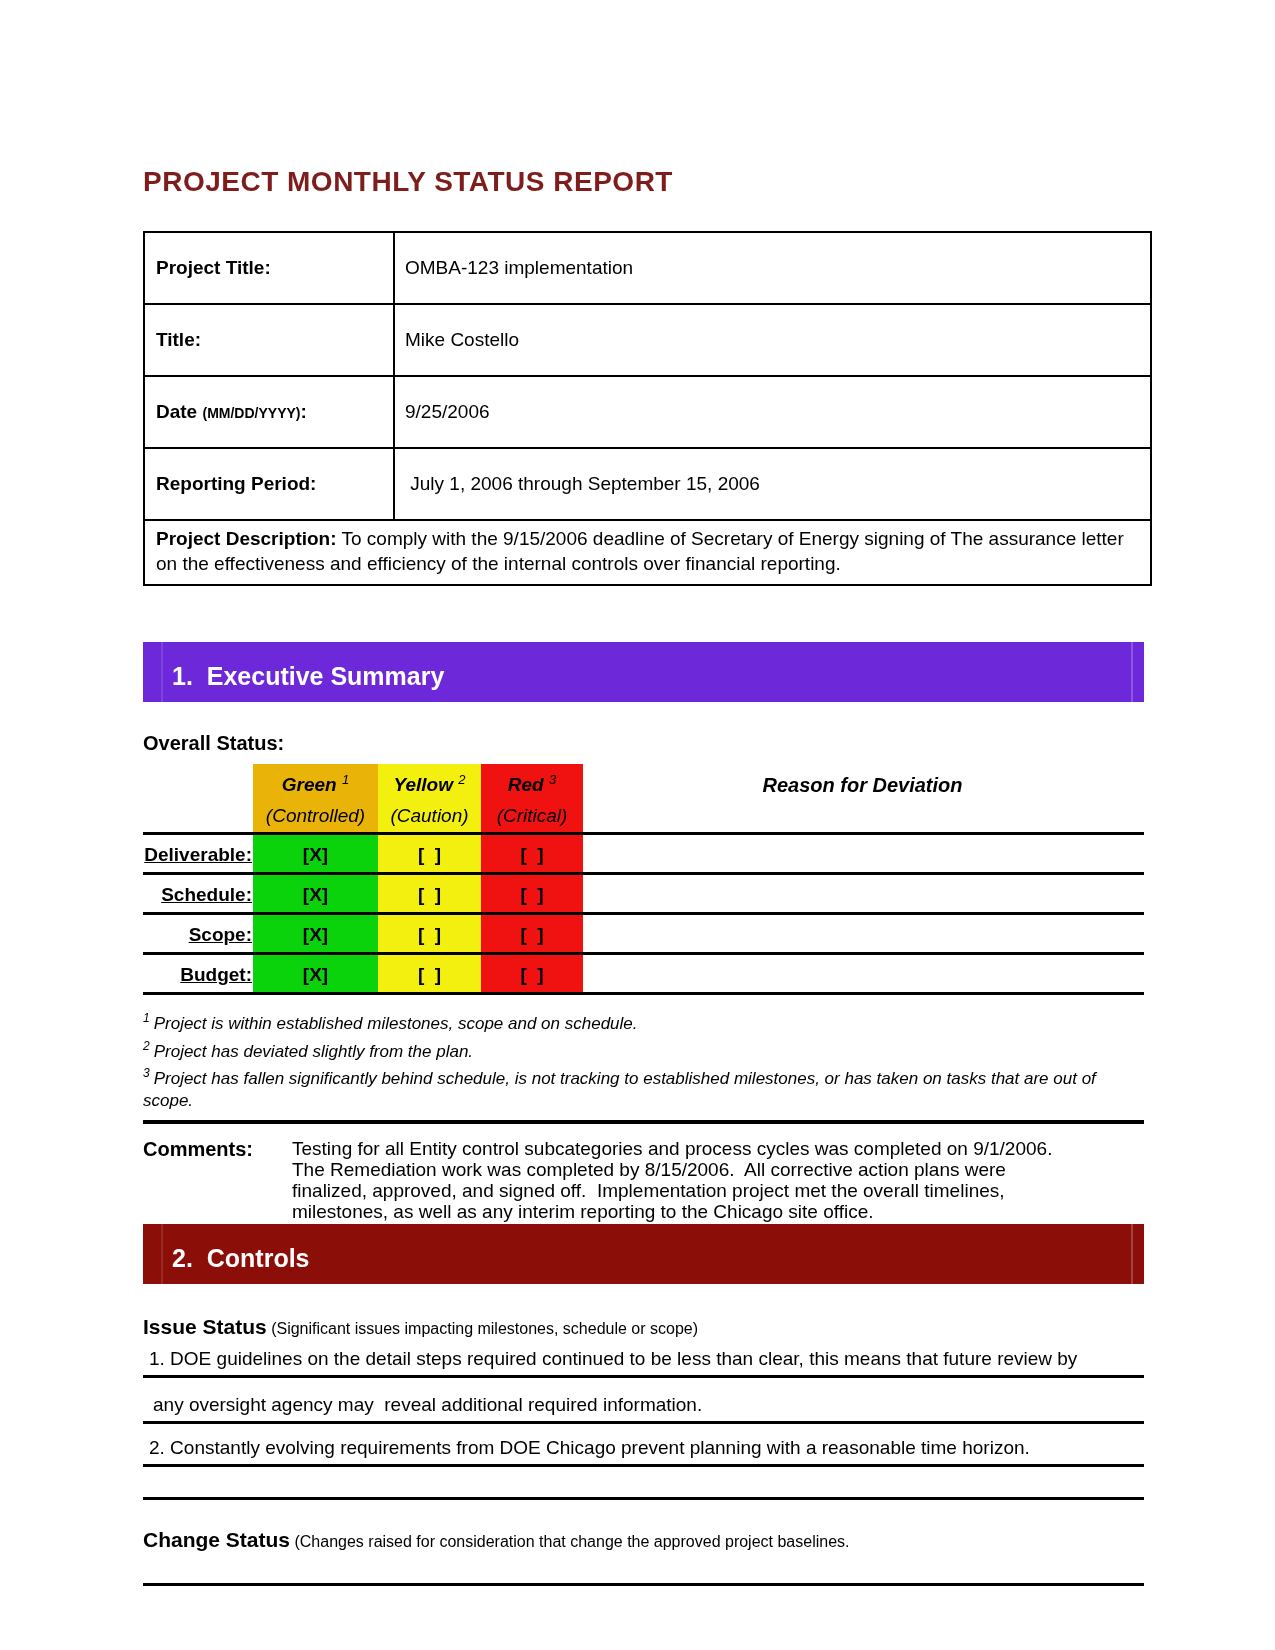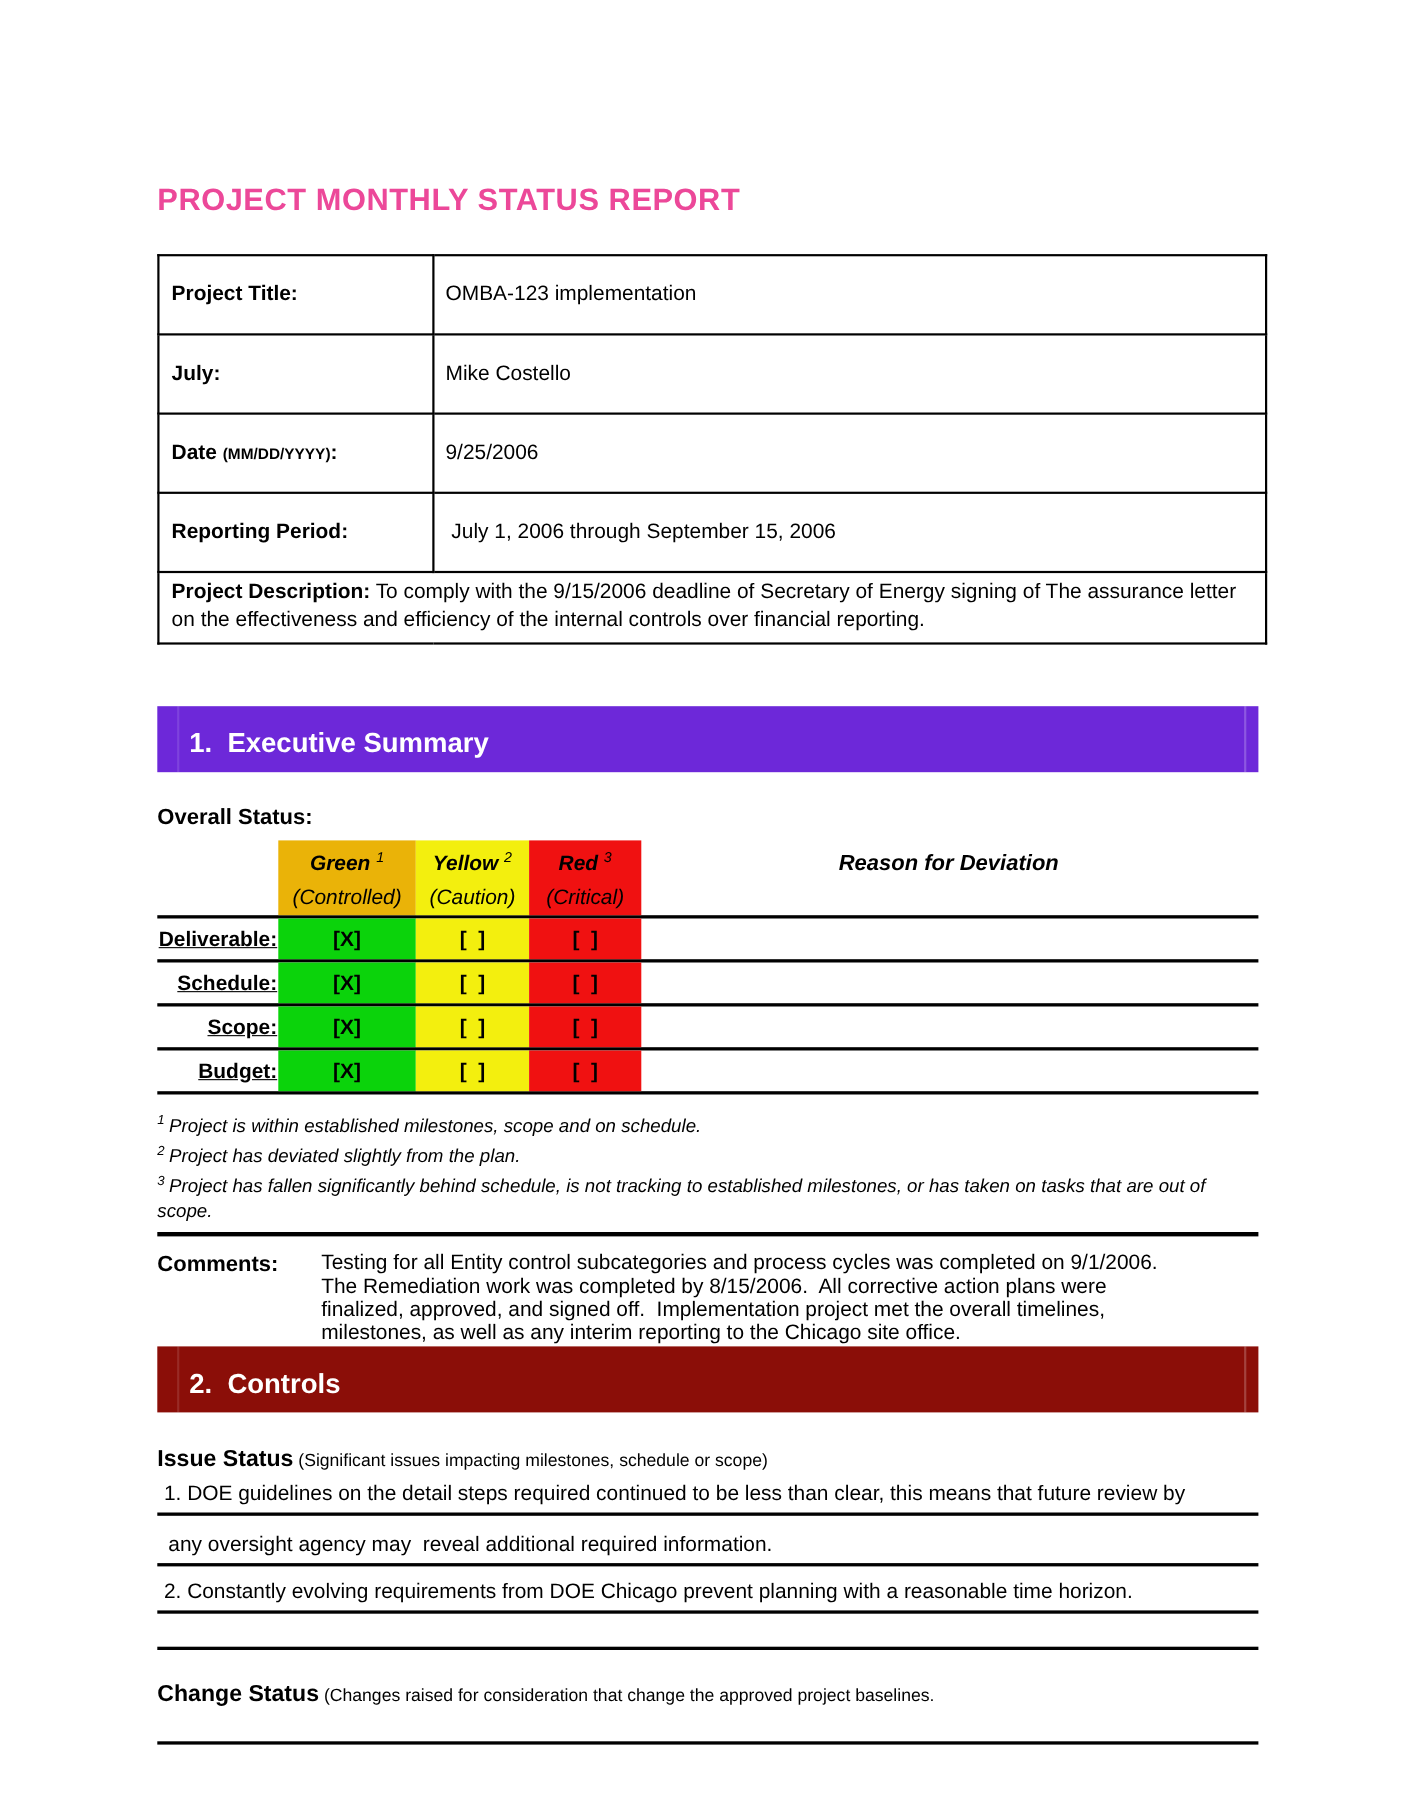--- a/index.html
+++ b/index.html
@@ -106,30 +106,30 @@
     margin-top:80px;
     font-family:"Liberation Serif", serif;
     font-size:28px;
   }
 </style>
 </head>
 <body>
 
 <div class="content">
 
-  <h1 class="doc-title" style="color: #ec4899;">PROJECT MONTHLY STATUS REPORT</h1>
+  <h1 class="doc-title" style="color: #7f1d1d;">PROJECT MONTHLY STATUS REPORT</h1>
 
   <table class="info">
     <tbody>
       <tr>
         <td class="info-label">Project Title:</td>
         <td class="info-value">OMBA-123 implementation</td>
       </tr>
       <tr>
-        <td class="info-label">July:</td>
+        <td class="info-label">Title:</td>
         <td class="info-value">Mike Costello</td>
       </tr>
       <tr>
         <td class="info-label"><span>Date</span> <span class="small-note">(MM/DD/YYYY)</span><span>:</span></td>
         <td class="info-value">9/25/2006</td>
       </tr>
       <tr>
         <td class="info-label">Reporting Period:</td>
         <td class="info-value"> July 1, 2006 through September 15, 2006</td>
       </tr>

